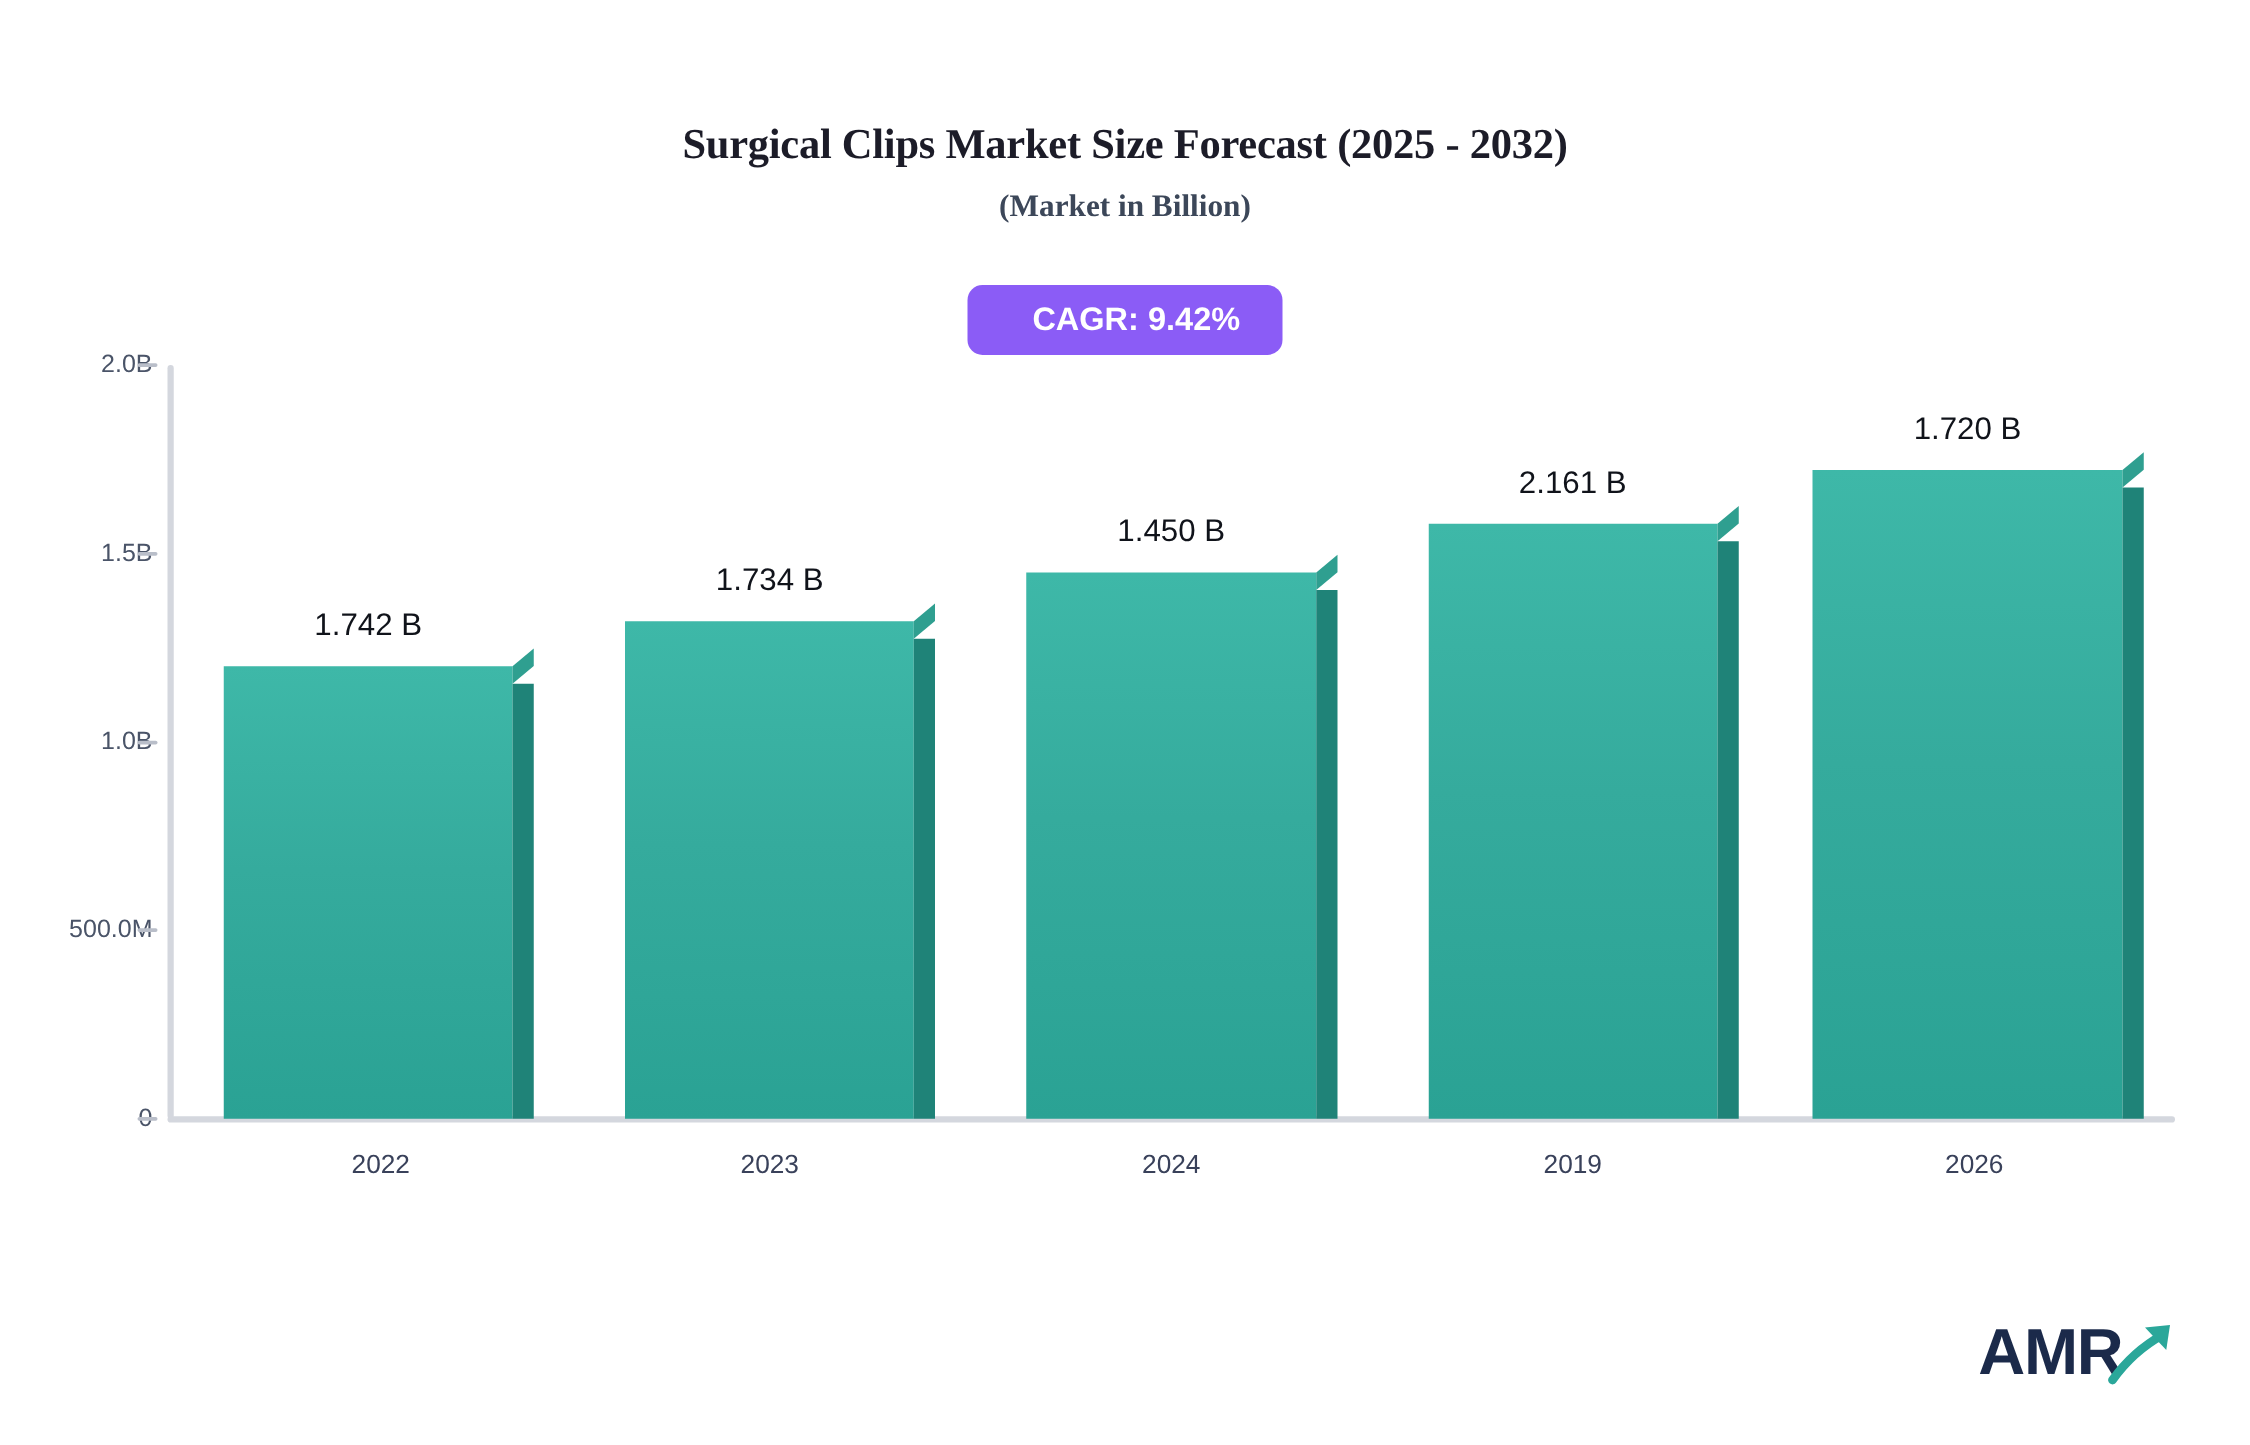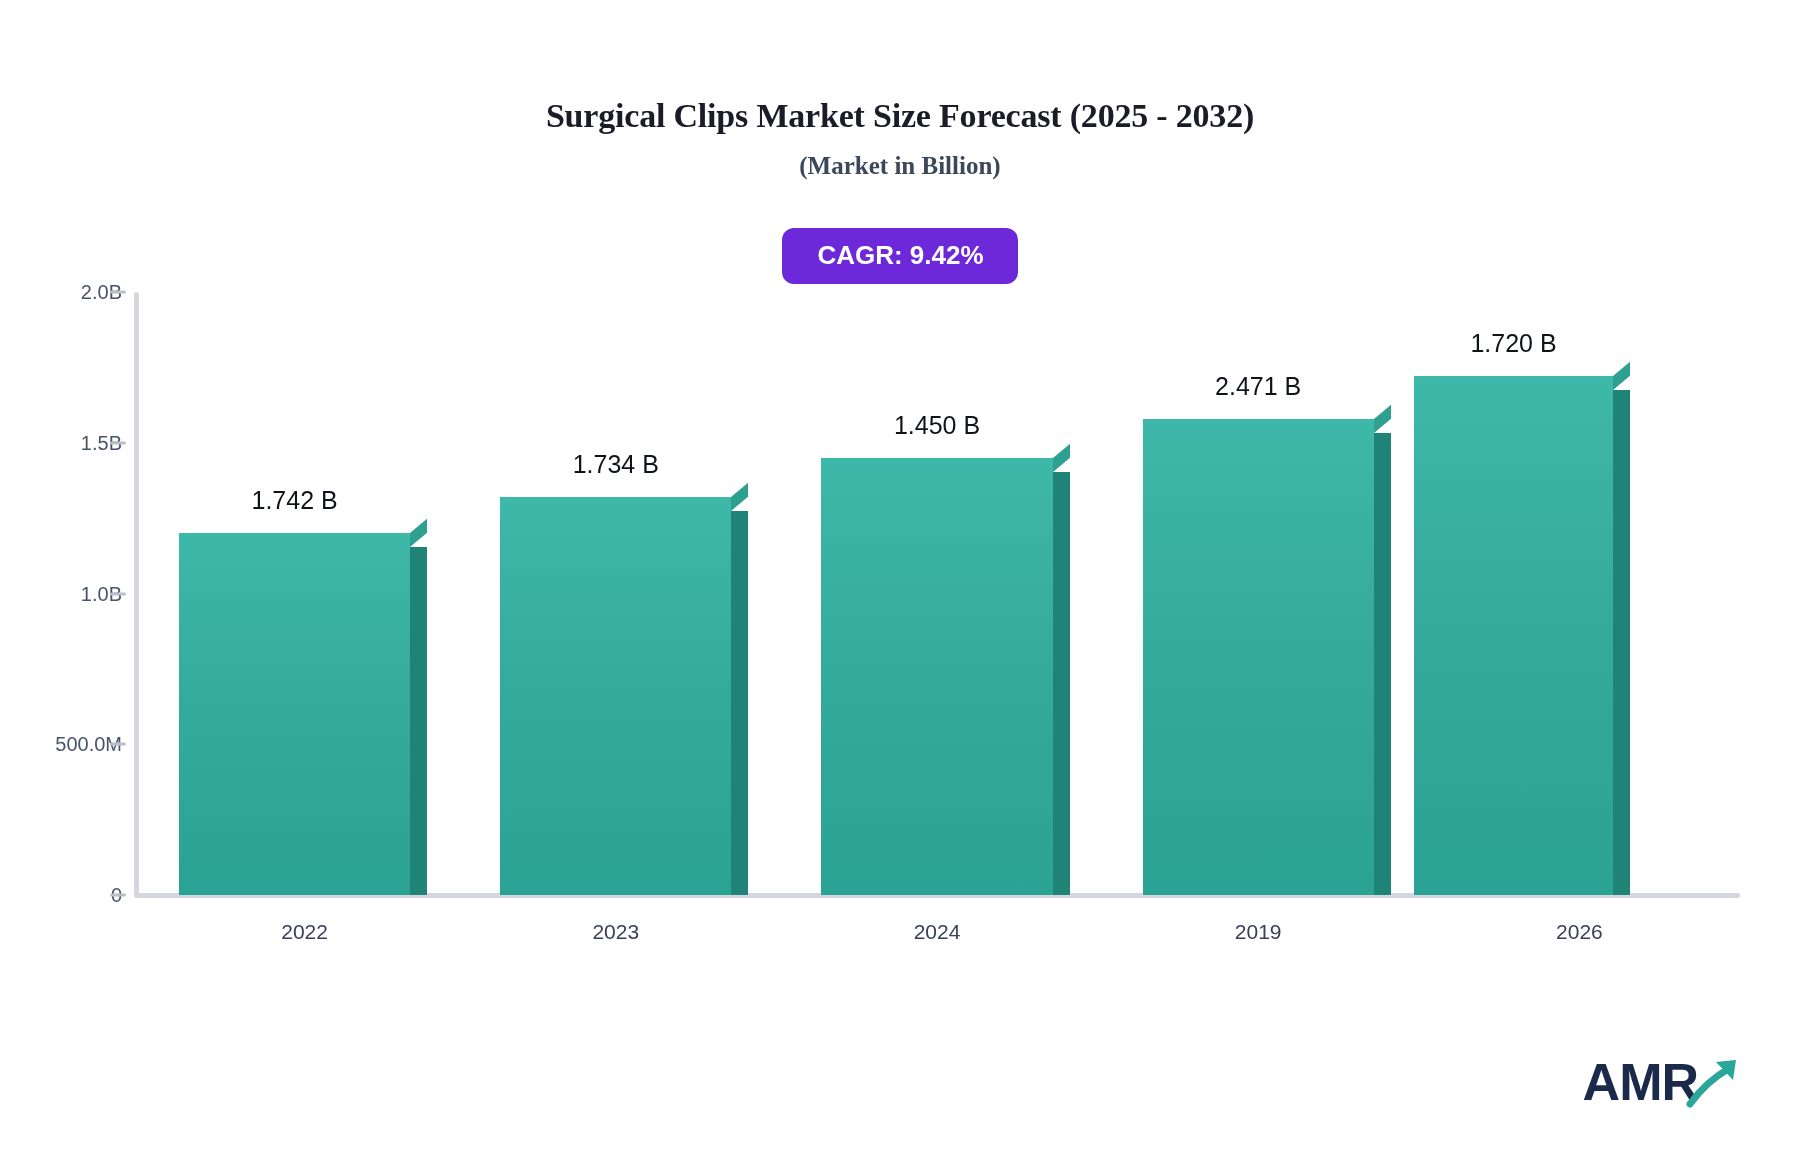--- a/index.html
+++ b/index.html
@@ -50,25 +50,25 @@
   
   .cagr-wrap {
     position: absolute;
     top: 228px;
     left: 0;
     width: 100%;
     display: flex;
     justify-content: center;
   }
   .cagr-badge {
-    background: #6d28d9;
+    background: #8b5cf6;
     color: #ffffff;
     font-size: 26px;
     font-weight: bold;
-    padding: 14px 34px 16px 35px;
+    padding: 14px 34px 16px 52px;
     border-radius: 12px;
     line-height: 1;
     white-space: nowrap;
   }
 
   
   .plot {
     position: absolute;
     left: 0;
     top: 0;
@@ -249,24 +249,24 @@
             <div class="bar-side" style="height: 423.175px;"></div>
             <div class="bar-top" style="bottom: 423.175px;"></div>
             <div class="bar-value" style="bottom: 455.175px;">1.450 B</div>
           </div>
         </div>
         <div class="bar-slot" style="left: 1008.57px; width: 231.264px;">
           <div class="bar-col" style="height: 476.37px;">
             <div class="bar-face" style="height: 476.37px;"></div>
             <div class="bar-side" style="height: 462.37px;"></div>
             <div class="bar-top" style="bottom: 462.37px;"></div>
-            <div class="bar-value" style="bottom: 494.37px;">2.471 B</div>
-          </div>
-        </div>
-        <div class="bar-slot" style="left: 1280px; width: 199px;">
+            <div class="bar-value" style="bottom: 494.37px;">2.161 B</div>
+          </div>
+        </div>
+        <div class="bar-slot" style="left: 1316px; width: 248px;">
           <div class="bar-col" style="height: 518.58px;">
             <div class="bar-face" style="height: 518.58px;"></div>
             <div class="bar-side" style="height: 504.58px;"></div>
             <div class="bar-top" style="bottom: 504.58px;"></div>
             <div class="bar-value" style="bottom: 536.58px;">1.720 B</div>
           </div>
         </div>
       </div>
     <div id="xticks">
         <div class="xtick" style="left: 144px; width: 321.2px;">2022</div>

